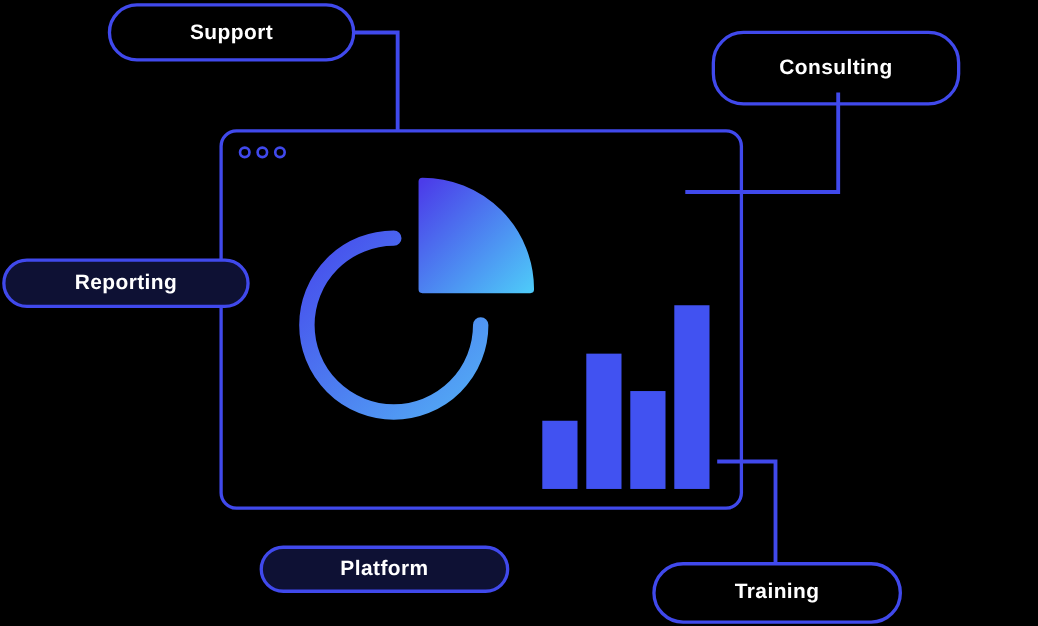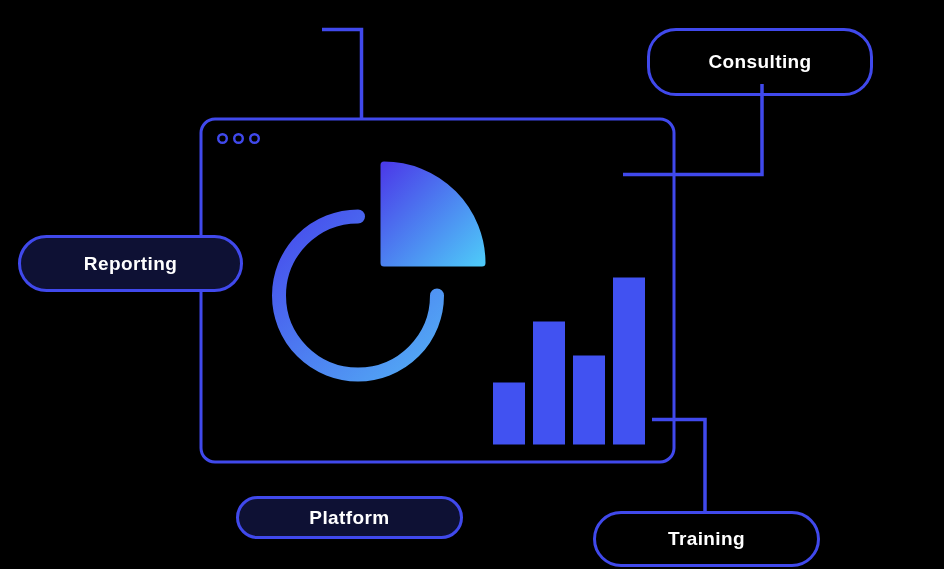--- a/index.html
+++ b/index.html
@@ -32,21 +32,21 @@
     font-weight: 700;
     font-size: 19px;
     letter-spacing: 0.4px;
     background: transparent;
   }
   .pill.filled {
     background: var(--fill-dark, #0E1134);
   }
   .pill-support     { left:  98px; top:   3px; width: 225px; height: 53px; }
   .pill-consulting  { left: 647px; top:  28px; width: 226px; height: 68px; }
-  .pill-reporting   { left:   18px; top: 235px; width: 225px; height: 57px; }
+  .pill-reporting   { left:   2px; top: 235px; width: 225px; height: 45px; }
   .pill-measurement { left: 718px; top: 303px; width: 225px; height: 54px; }
   .pill-platform    { left: 236px; top: 452px; width: 227px; height: 43px; margin-top: 44px; }
   .pill-training    { left: 593px; top: 511px; width: 227px; height: 56px; }
 </style>
 </head>
 <body>
 
 <div id="stage" style="--bg: #000000; --line: #4049EC; --fill-dark: #0E1134; --text: #FFFFFF;">
 
   <svg id="diagram-svg" width="944" height="569" viewBox="0 0 944 569">
@@ -78,17 +78,18 @@
     <path id="pie-slice" fill="url(#sliceGrad)" stroke="url(#sliceGrad)" stroke-width="7" stroke-linejoin="round" d="M 384 263 L 384 165 A 98 98 0 0 1 482 263 Z"></path>
 
     <g id="bar-group">
         <rect x="493" y="382.5" width="32" height="62" fill="#4152F1"></rect>
         <rect x="533" y="321.5" width="32" height="123" fill="#4152F1"></rect>
         <rect x="573" y="355.5" width="32" height="89" fill="#4152F1"></rect>
         <rect x="613" y="277.5" width="32" height="167" fill="#4152F1"></rect>
       </g>
   </svg>
 
+  <div class="pill pill-support">Support</div>
   <div class="pill pill-consulting">Consulting</div>
   <div class="pill filled pill-reporting">Reporting</div>
   <div class="pill filled pill-platform">Platform</div>
   <div class="pill pill-training">Training</div>
 </div>
 
 </body></html>

